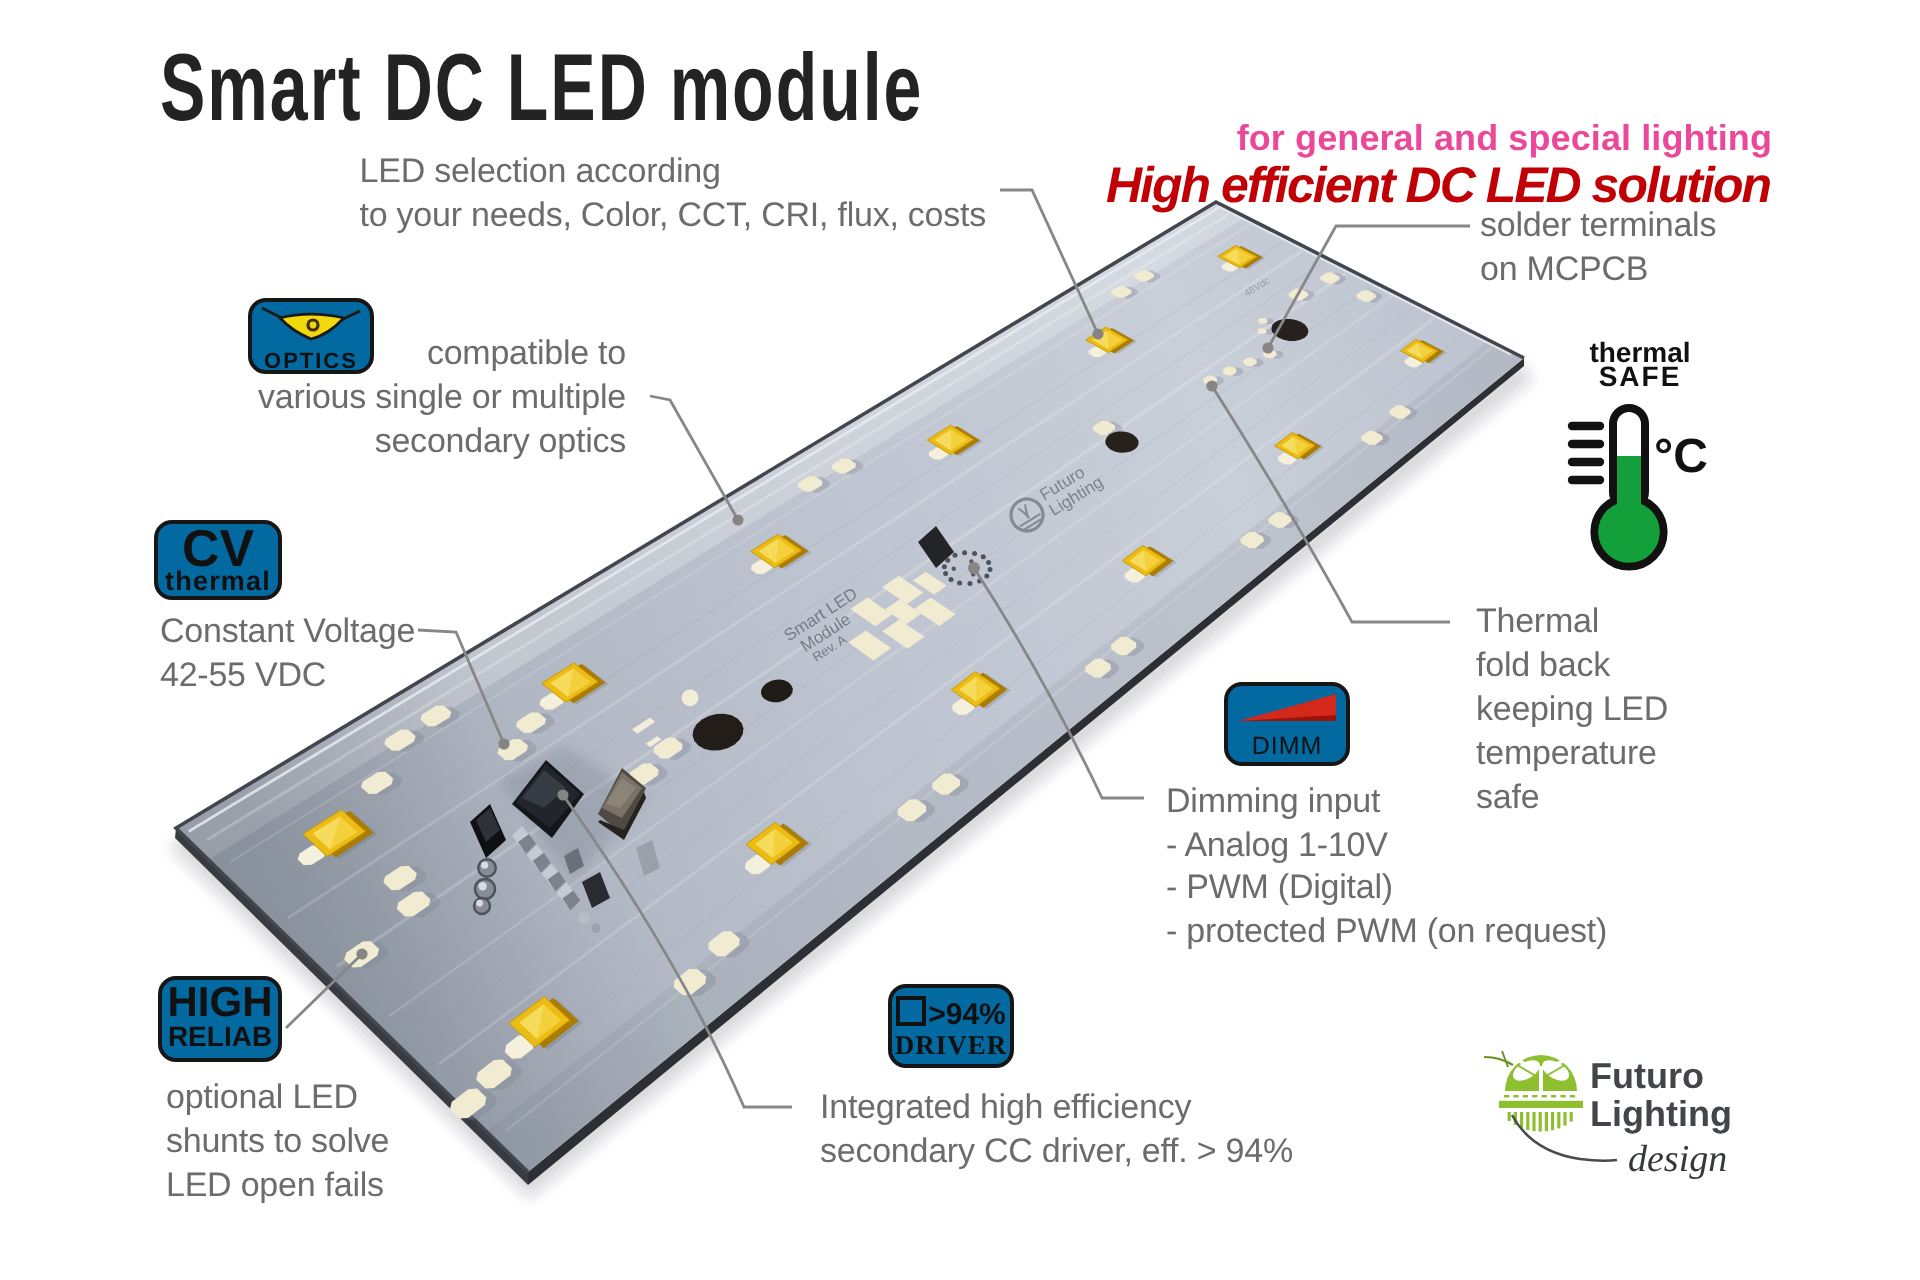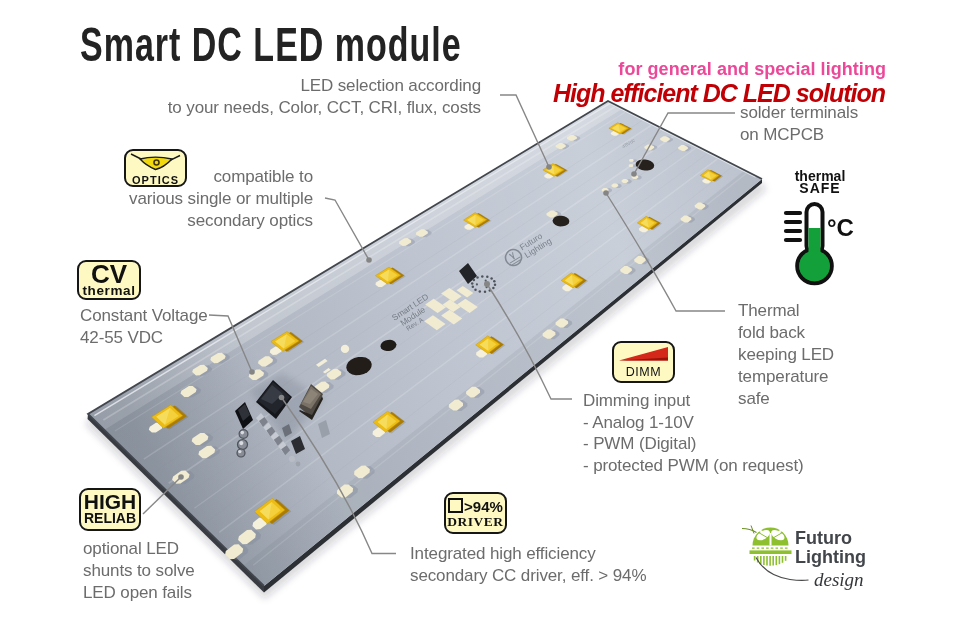--- a/index.html
+++ b/index.html
@@ -1,18 +1,18 @@
 <!DOCTYPE html>
 <html><head><meta charset="utf-8"><style>
 html,body{margin:0;padding:0;}
 body{width:960px;height:640px;position:relative;background:#ffffff;overflow:hidden;
   font-family:"Liberation Sans", sans-serif;}
 .abs{position:absolute;}
 .gray{color:#6c6c6c;font-size:17px;letter-spacing:-0.12px;line-height:22px;white-space:nowrap;}
-.badge{position:absolute;background:#fef9c3;border:2.5px solid #161616;border-radius:9px;
+.badge{position:absolute;background:#0369a1;border:2.5px solid #161616;border-radius:9px;
   text-align:center;color:#111;box-sizing:border-box;}
 </style></head>
 <body>
 
 <svg class="abs" width="960" height="640" style="left:0;top:0">
 <defs>
 <linearGradient id="gboard" x1="88" y1="414" x2="762" y2="179" gradientUnits="userSpaceOnUse">
 <stop offset="0" stop-color="#98a0ab"></stop>
         <stop offset="0.22" stop-color="#afb6c1"></stop>
 <stop offset="0.5" stop-color="#bfc5d0"></stop>
@@ -292,21 +292,21 @@
 </svg>
 
 <div class="abs" style="left:80px;top:18px;font-size:34px;font-weight:bold;color:#232323;
  letter-spacing:1px;transform:scaleY(1.40);transform-origin:0 0;">Smart DC LED module</div>
 
 <div class="abs" style="right:75px;top:31px;font-size:25px;white-space:nowrap;
  font-weight:bold;font-style:italic;color:#c00005;letter-spacing:-1.0px;margin-top:48px;">High efficient DC LED solution</div>
 <div class="abs" style="right:74px;top:59px;font-size:18px;white-space:nowrap;
  font-weight:bold;color:#ec4899;letter-spacing:0.05px;">for general and special lighting</div>
 
-<div class="abs gray" style="right:479px;top:75px;text-align:right;">LED selection according<br>to your needs, Color, CCT, CRI, flux, costs</div>
+<div class="abs gray" style="right:467px;top:75px;text-align:left;">LED selection according<br>to your needs, Color, CCT, CRI, flux, costs</div>
 <div class="abs gray" style="left:740px;top:102px;">solder terminals<br>on MCPCB</div>
 <div class="abs gray" style="right:647px;top:166px;text-align:right;">compatible to<br>various single or multiple<br>secondary optics</div>
 <div class="abs gray" style="left:80px;top:305px;">Constant Voltage<br>42-55 VDC</div>
 <div class="abs gray" style="left:738px;top:300px;">Thermal<br>fold back<br>keeping LED<br>temperature<br>safe</div>
 <div class="abs gray" style="left:583px;top:390px;line-height:21.5px;">Dimming input<br>- Analog 1-10V<br>- PWM (Digital)<br>- protected PWM (on request)</div>
 <div class="abs gray" style="left:83px;top:538px;">optional LED<br>shunts to solve<br>LED open fails</div>
 <div class="abs gray" style="left:410px;top:543px;">Integrated high efficiency<br>secondary CC driver, eff. &gt; 94%</div>
 
 <div class="badge" style="left:124px;top:149px;width:63px;height:38px;">
 <svg width="57" height="20" style="margin-top:1px" viewBox="0 0 57 20">

